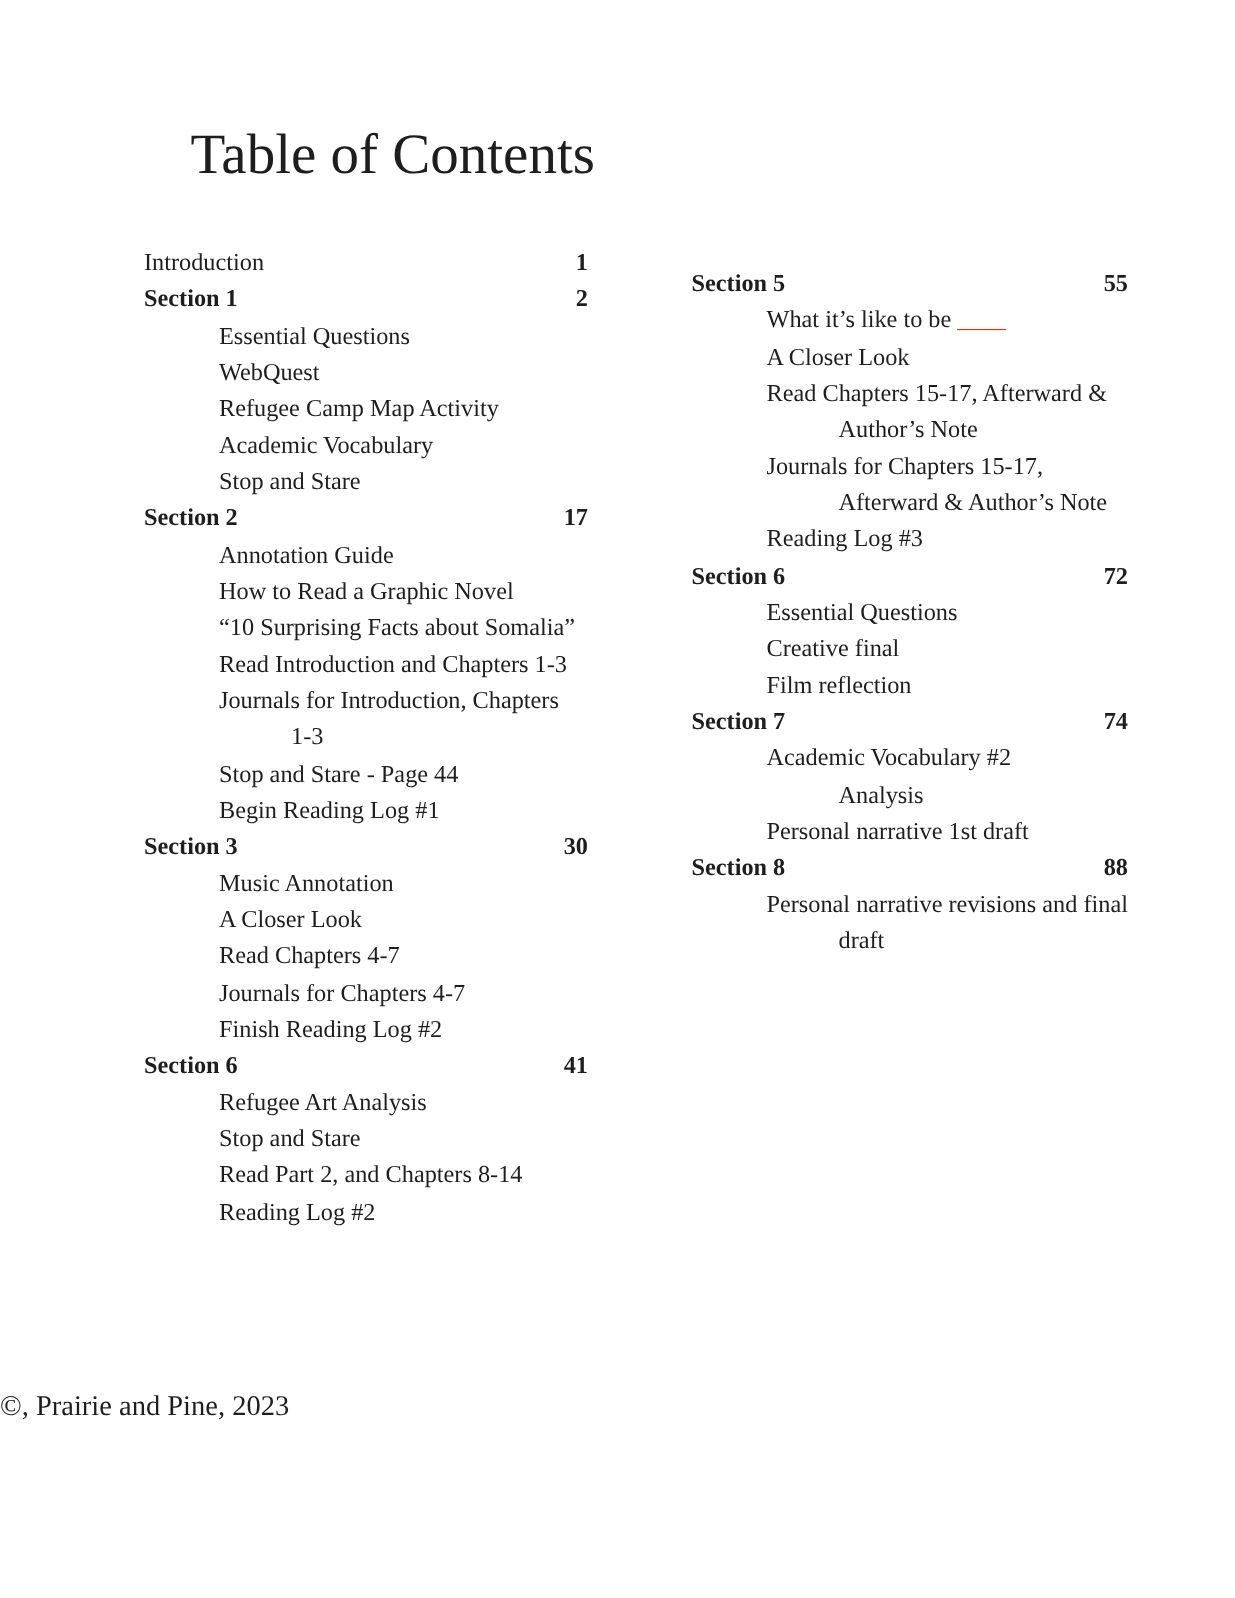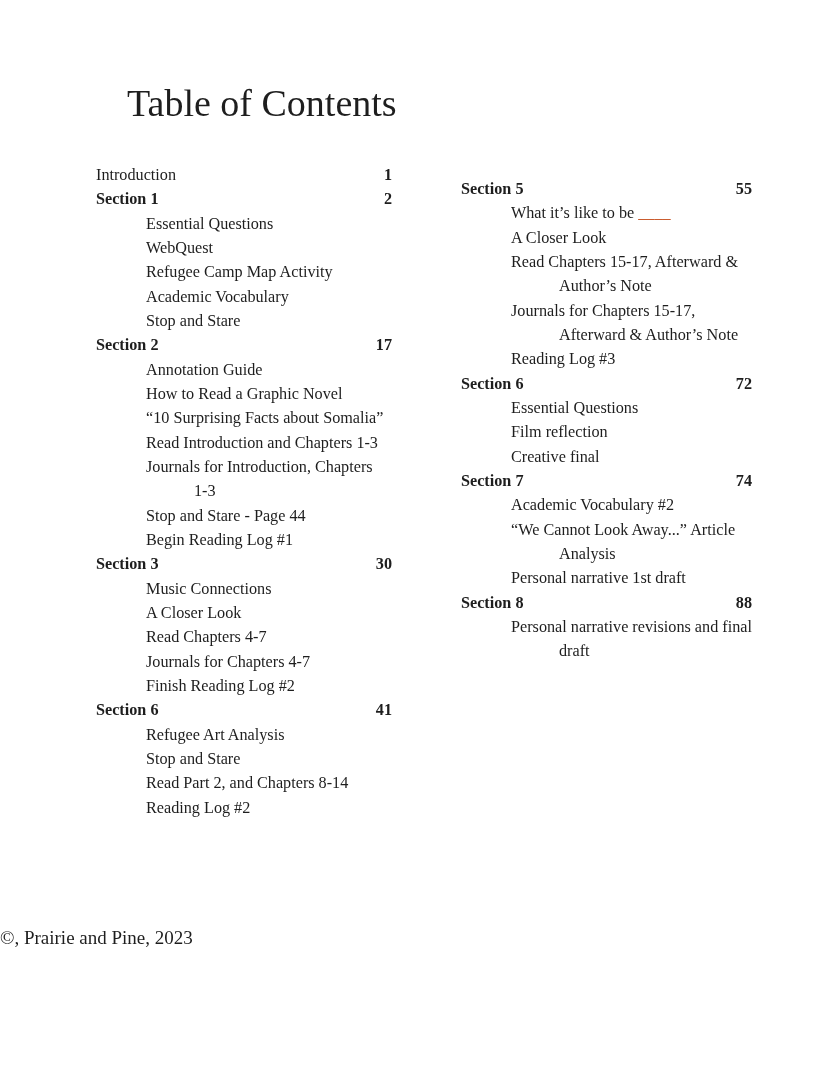--- a/index.html
+++ b/index.html
@@ -109,21 +109,21 @@
         <span class="toc-label">Stop and Stare - Page 44</span>
       </div>
       <div class="toc-row level-1">
         <span class="toc-label">Begin Reading Log #1</span>
       </div>
       <div class="toc-row level-0 bold">
         <span class="toc-label">Section 3</span>
         <span class="toc-page">30</span>
       </div>
       <div class="toc-row level-1">
-        <span class="toc-label">Music Connections</span>
+        <span class="toc-label">Music Annotation</span>
       </div>
       <div class="toc-row level-1">
         <span class="toc-label">A Closer Look</span>
       </div>
       <div class="toc-row level-1">
         <span class="toc-label">Read Chapters 4-7</span>
       </div>
       <div class="toc-row level-1">
         <span class="toc-label">Journals for Chapters 4-7</span>
       </div>
@@ -174,34 +174,31 @@
         <span class="toc-label">Reading Log #3</span>
       </div>
       <div class="toc-row level-0 bold">
         <span class="toc-label">Section 6</span>
         <span class="toc-page">72</span>
       </div>
       <div class="toc-row level-1">
         <span class="toc-label">Essential Questions</span>
       </div>
       <div class="toc-row level-1">
+        <span class="toc-label">Creative final</span>
+      </div>
+      <div class="toc-row level-1">
         <span class="toc-label">Film reflection</span>
-      </div>
-      <div class="toc-row level-1">
-        <span class="toc-label">Creative final</span>
       </div>
       <div class="toc-row level-0 bold">
         <span class="toc-label">Section 7</span>
         <span class="toc-page">74</span>
       </div>
       <div class="toc-row level-1">
         <span class="toc-label">Academic Vocabulary #2</span>
-      </div>
-      <div class="toc-row level-1">
-        <span class="toc-label">“We Cannot Look Away...” Article</span>
       </div>
       <div class="toc-row level-2">
         <span class="toc-label">Analysis</span>
       </div>
       <div class="toc-row level-1">
         <span class="toc-label">Personal narrative 1st draft</span>
       </div>
       <div class="toc-row level-0 bold">
         <span class="toc-label">Section 8</span>
         <span class="toc-page">88</span>

